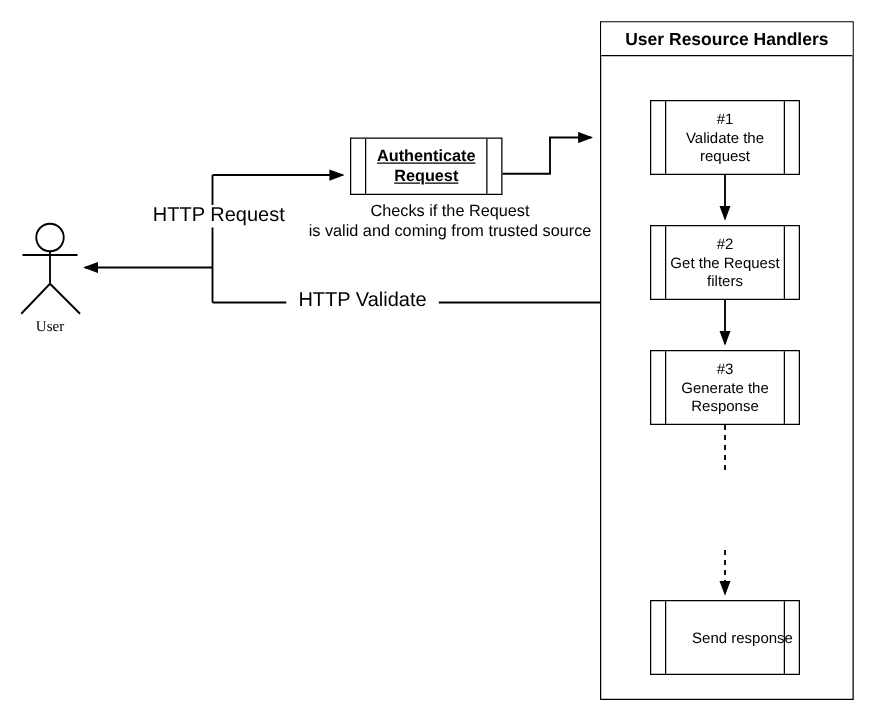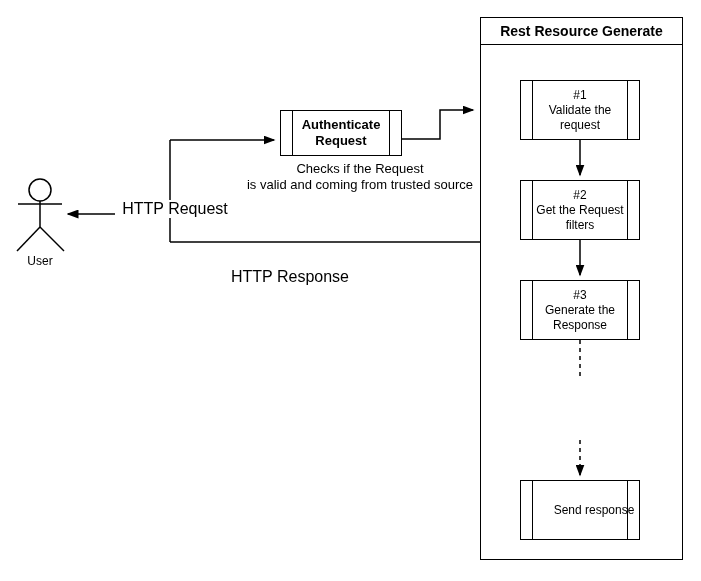--- a/index.html
+++ b/index.html
@@ -23,21 +23,21 @@
     text-align: center; white-space: pre-line;
   }
   .process::before, .process::after {
     content: ""; position: absolute; top: 0; bottom: 0; width: 0;
   }
   .process::before { left: 11px; border-left: 1.5px solid #000; }
   .process::after  { right: 11px; border-right: 1.5px solid #000; }
 
   .auth-box {
     left: 280px; top: 110px; width: 122px; height: 46px;
-    font-size: 13px; font-weight: bold; line-height: 16px;
+    font-size: 13px; font-weight: bold; line-height: 16px; text-decoration: underline;
   }
 
   .handlers {
     left: 480px; top: 17px; width: 203px; height: 543px;
     background: transparent;
   }
   .handlers-header {
     height: 27px; border-bottom: 1.5px solid #000;
     display: flex; align-items: center; justify-content: center;
     font-size: 14px; font-weight: bold; background: #fff;
@@ -50,33 +50,33 @@
   .step1 { top: 80px; }
   .step2 { top: 180px; }
   .step3 { top: 280px; }
   .step4 { top: 380px; }
   .step5 { top: 480px; padding-left: 28px; }
 
   
   .lbl {
     position: absolute; z-index: 3; text-align: center; white-space: pre-line;
   }
-  .edge-lbl { background: #ffffff; font-size: 16px; line-height: 18px; margin-top: 36px; }
+  .edge-lbl { background: #ffffff; font-size: 16px; line-height: 18px; }
   .lbl-request  { left: 115px; top: 164px; width: 120px; }
   .lbl-response { left: 229px; top: 232px; width: 122px; }
   .lbl-note { left: 235px; top: 161px; width: 250px; font-size: 13px; line-height: 16px; }
-  .lbl-user { left: 10px; top: 254px; width: 60px; font-size: 12px; }
+  .lbl-user { left: 10px; top: 254px; width: 60px; font-size: 12px; font-family: Liberation Serif, serif; }
 </style>
 </head>
 <body>
 
 <div class="canvas">
 
   <div class="shape handlers">
-    <div class="handlers-header">Rest Resource Generate</div>
+    <div class="handlers-header">User Resource Handlers</div>
   </div>
 
   <div class="shape process auth-box">
     <span>Authenticate
 Request</span>
   </div>
 
   <div class="shape process step step1">
     <span>#1
 Validate the
@@ -121,18 +121,18 @@
 
     <g stroke="#000" stroke-width="1.5" fill="none">
       <line x1="580" y1="140" x2="580" y2="175" marker-end="url(#arr)"></line>
       <line x1="580" y1="240" x2="580" y2="275" marker-end="url(#arr)"></line>
       <line x1="580" y1="340" x2="580" y2="380" stroke-dasharray="4 4"></line>
       <line x1="580" y1="440" x2="580" y2="475" stroke-dasharray="4 4" marker-end="url(#arr)"></line>
     </g>
   </svg>
 
   <div class="lbl edge-lbl lbl-request">HTTP Request</div>
-  <div class="lbl edge-lbl lbl-response">HTTP Response</div>
+  <div class="lbl edge-lbl lbl-response">HTTP Validate</div>
   <div class="lbl lbl-note">Checks if the Request
 is valid and coming from trusted source</div>
   <div class="lbl lbl-user">User</div>
 
 </div>
 
 </body></html>

